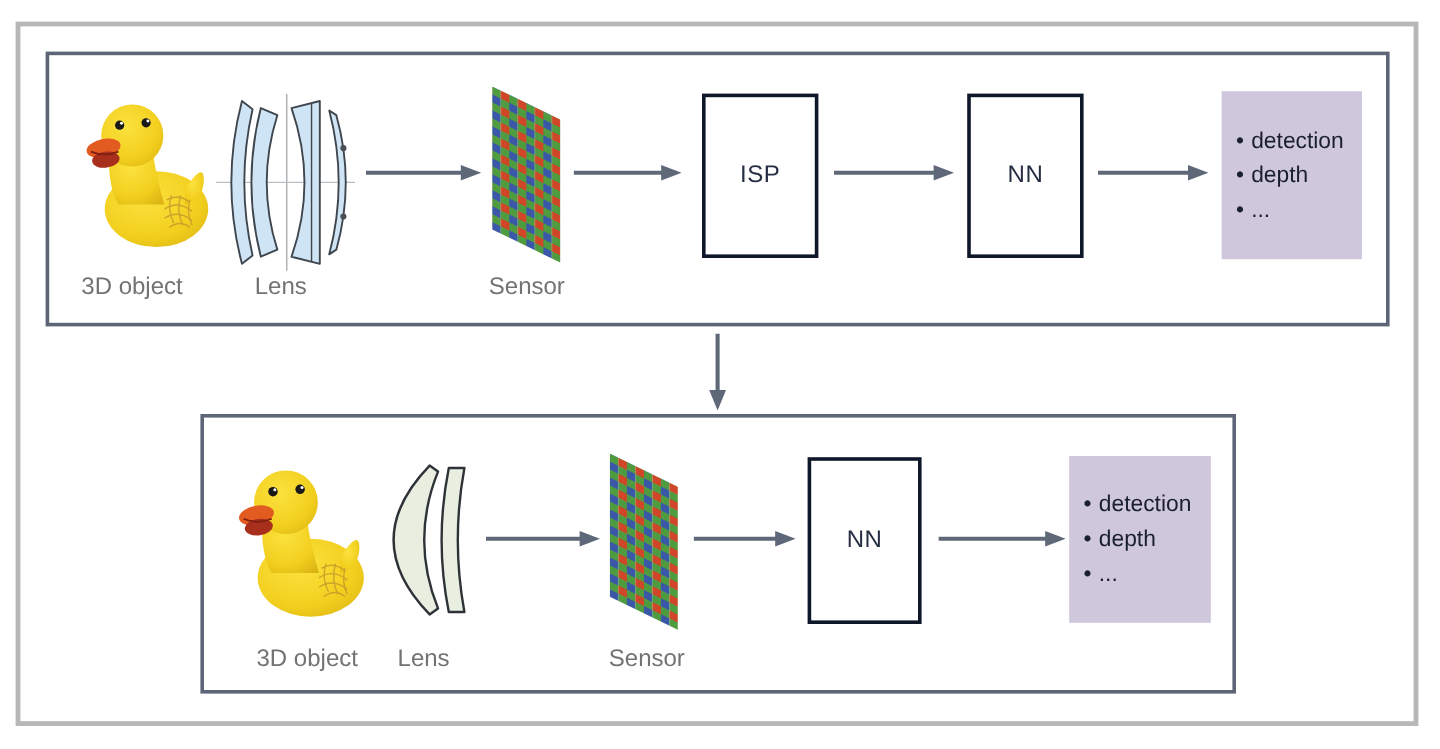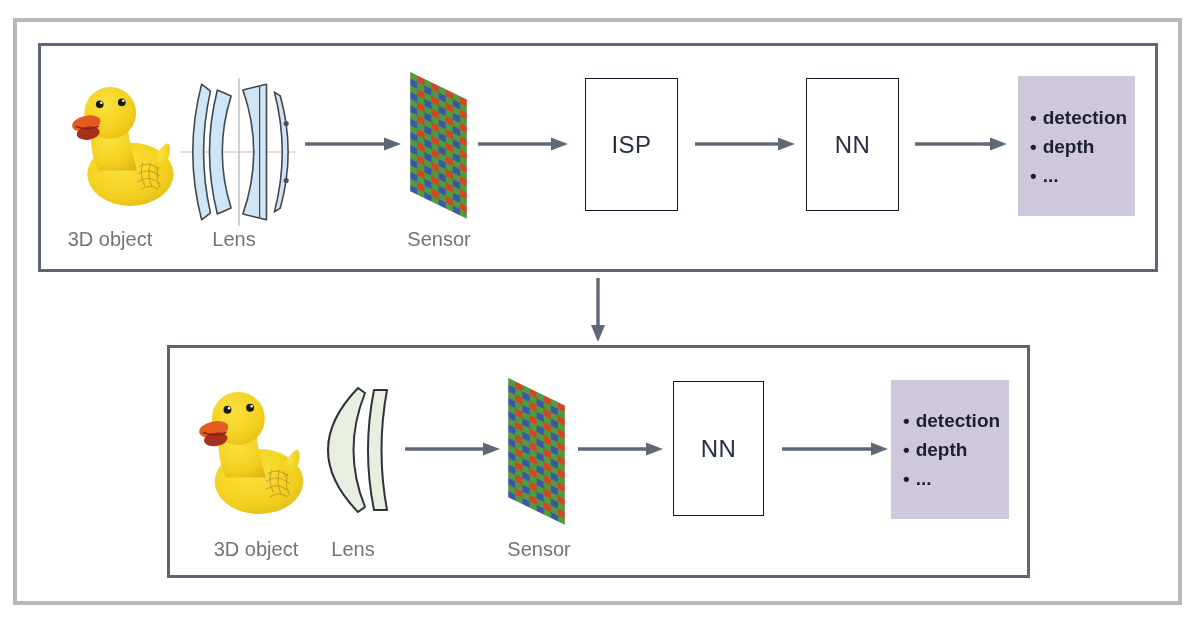--- a/index.html
+++ b/index.html
@@ -15,31 +15,31 @@
     position:absolute;border:3px solid #5d6577;background:#ffffff;
   }
   #panel-top{left:38px;top:43px;width:1114px;height:223px;}
   #panel-bottom{left:167px;top:345px;width:857px;height:227px;}
   .abs{position:absolute;}
   .stage-label{
     position:absolute;font-size:20px;color:#737373;white-space:nowrap;
     transform:translateX(-50%);
   }
   .proc-box{
-    position:absolute;border:1px solid #0f172a;background:#ffffff;
+    position:absolute;border:3px solid #0f172a;background:#ffffff;
     display:flex;align-items:center;justify-content:center;
-    font-size:24px;color:#262e42;letter-spacing:0.5px;
+    font-size:20px;color:#262e42;letter-spacing:0.5px;
   }
   .out-box{
     position:absolute;background:#cfc7dc;
     display:flex;flex-direction:column;justify-content:center;
     padding-left:12px;box-sizing:border-box;
     font-size:19px;color:#1b2030;line-height:29px;
   }
-  .out-line{white-space:nowrap;font-weight:bold;}
+  .out-line{white-space:nowrap;}
   .out-line .blt{margin-right:6px;}
   svg{display:block;}
 </style>
 </head>
 <body>
 
 <div id="stage">
   <div class="outer-frame"></div>
 
   <div class="panel" id="panel-top">

